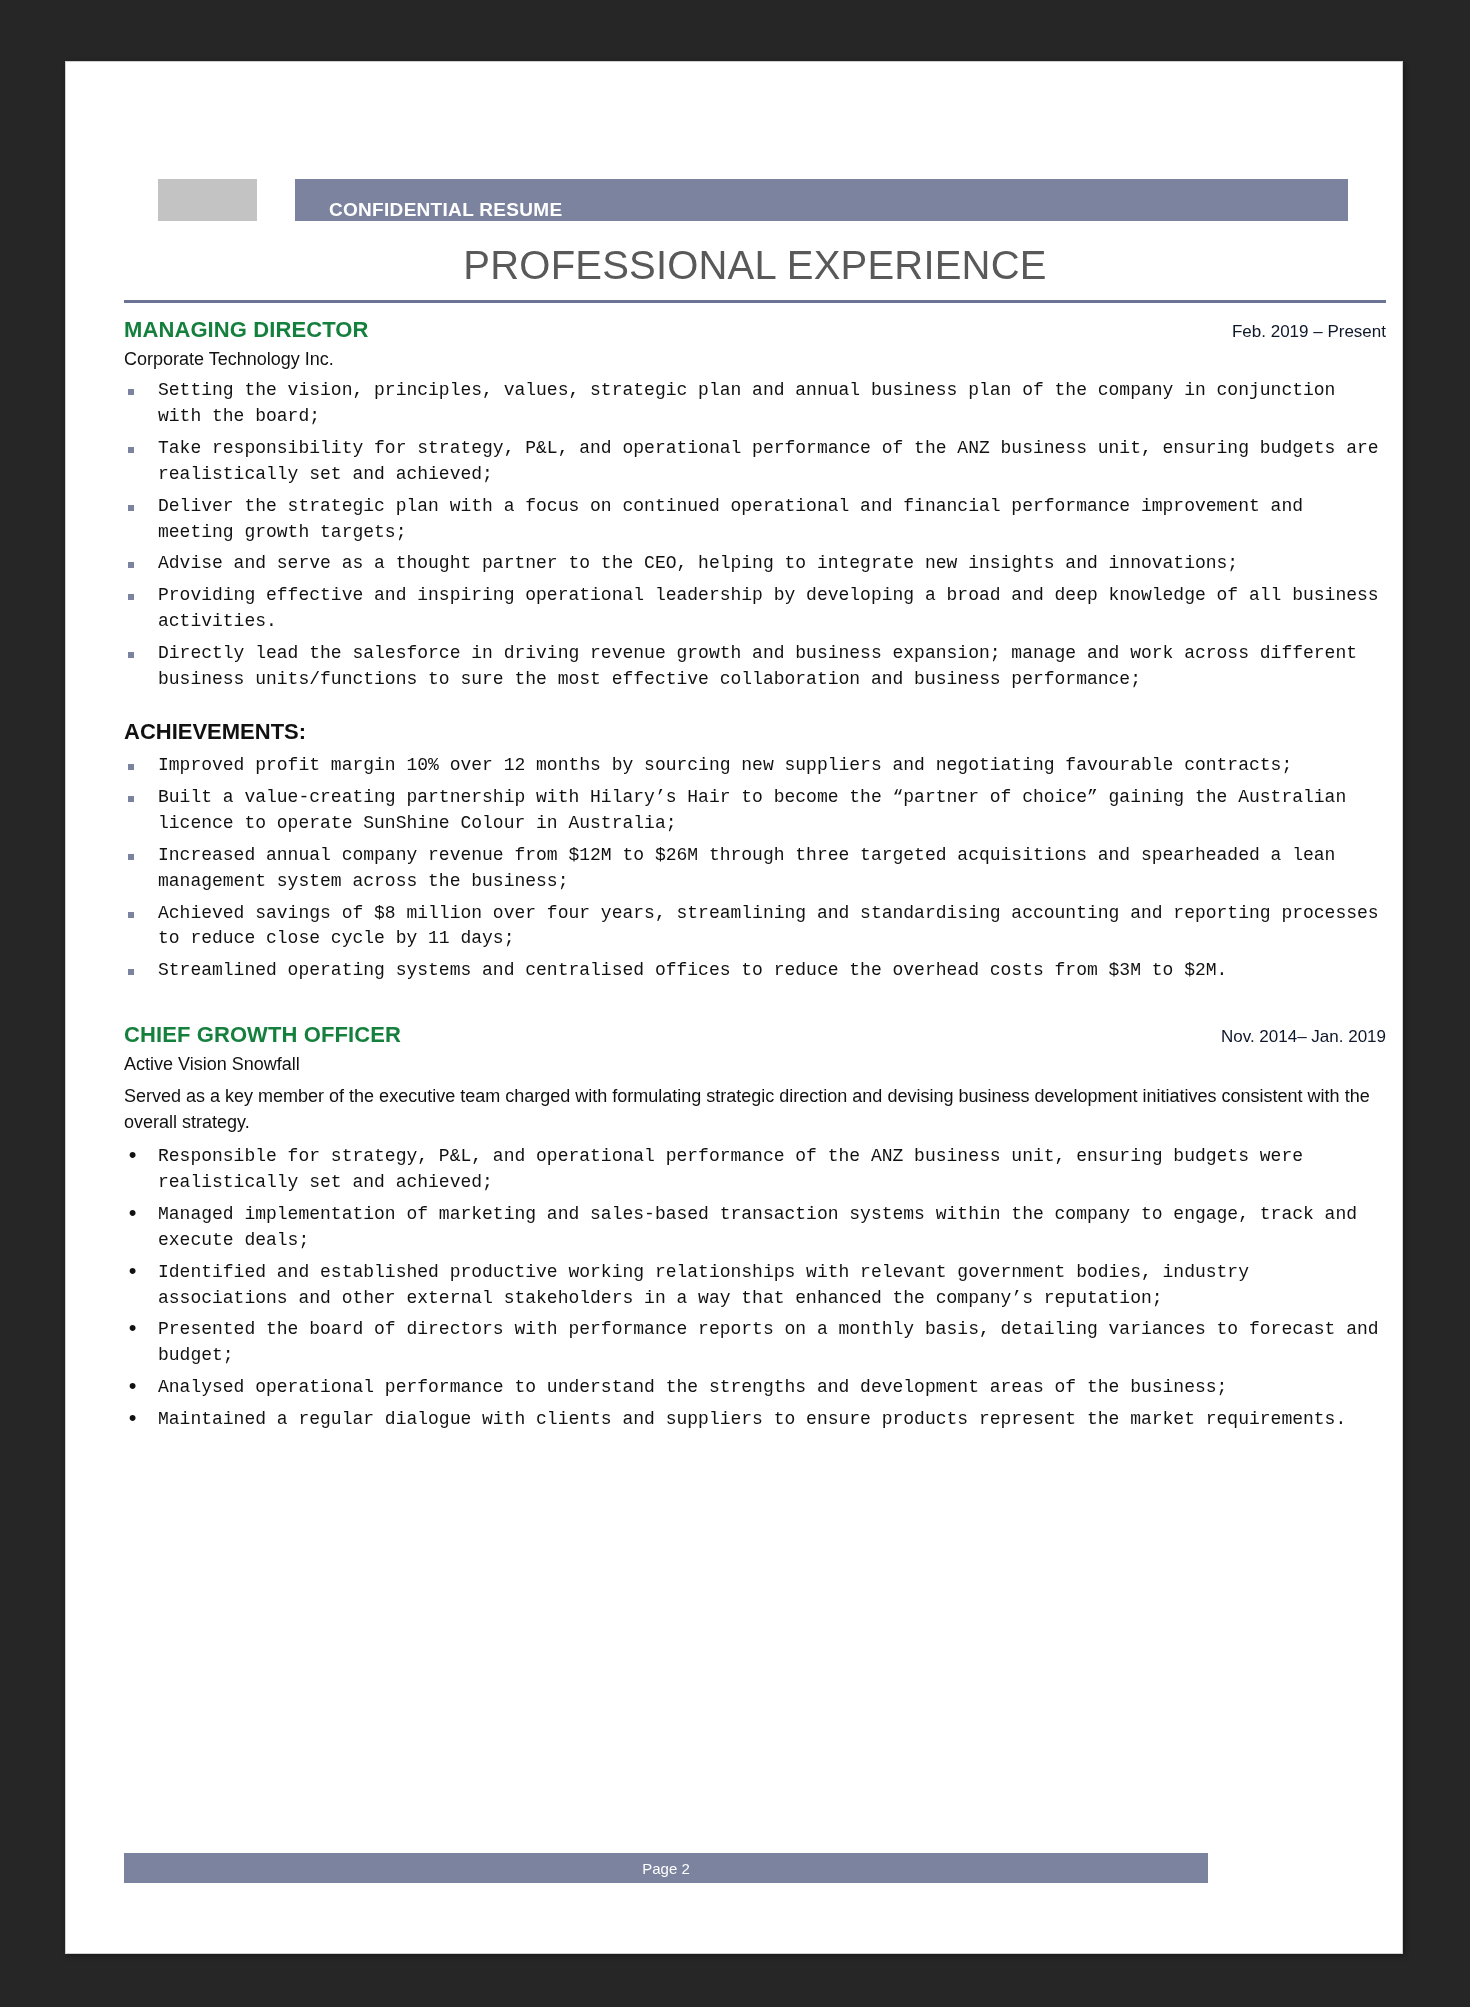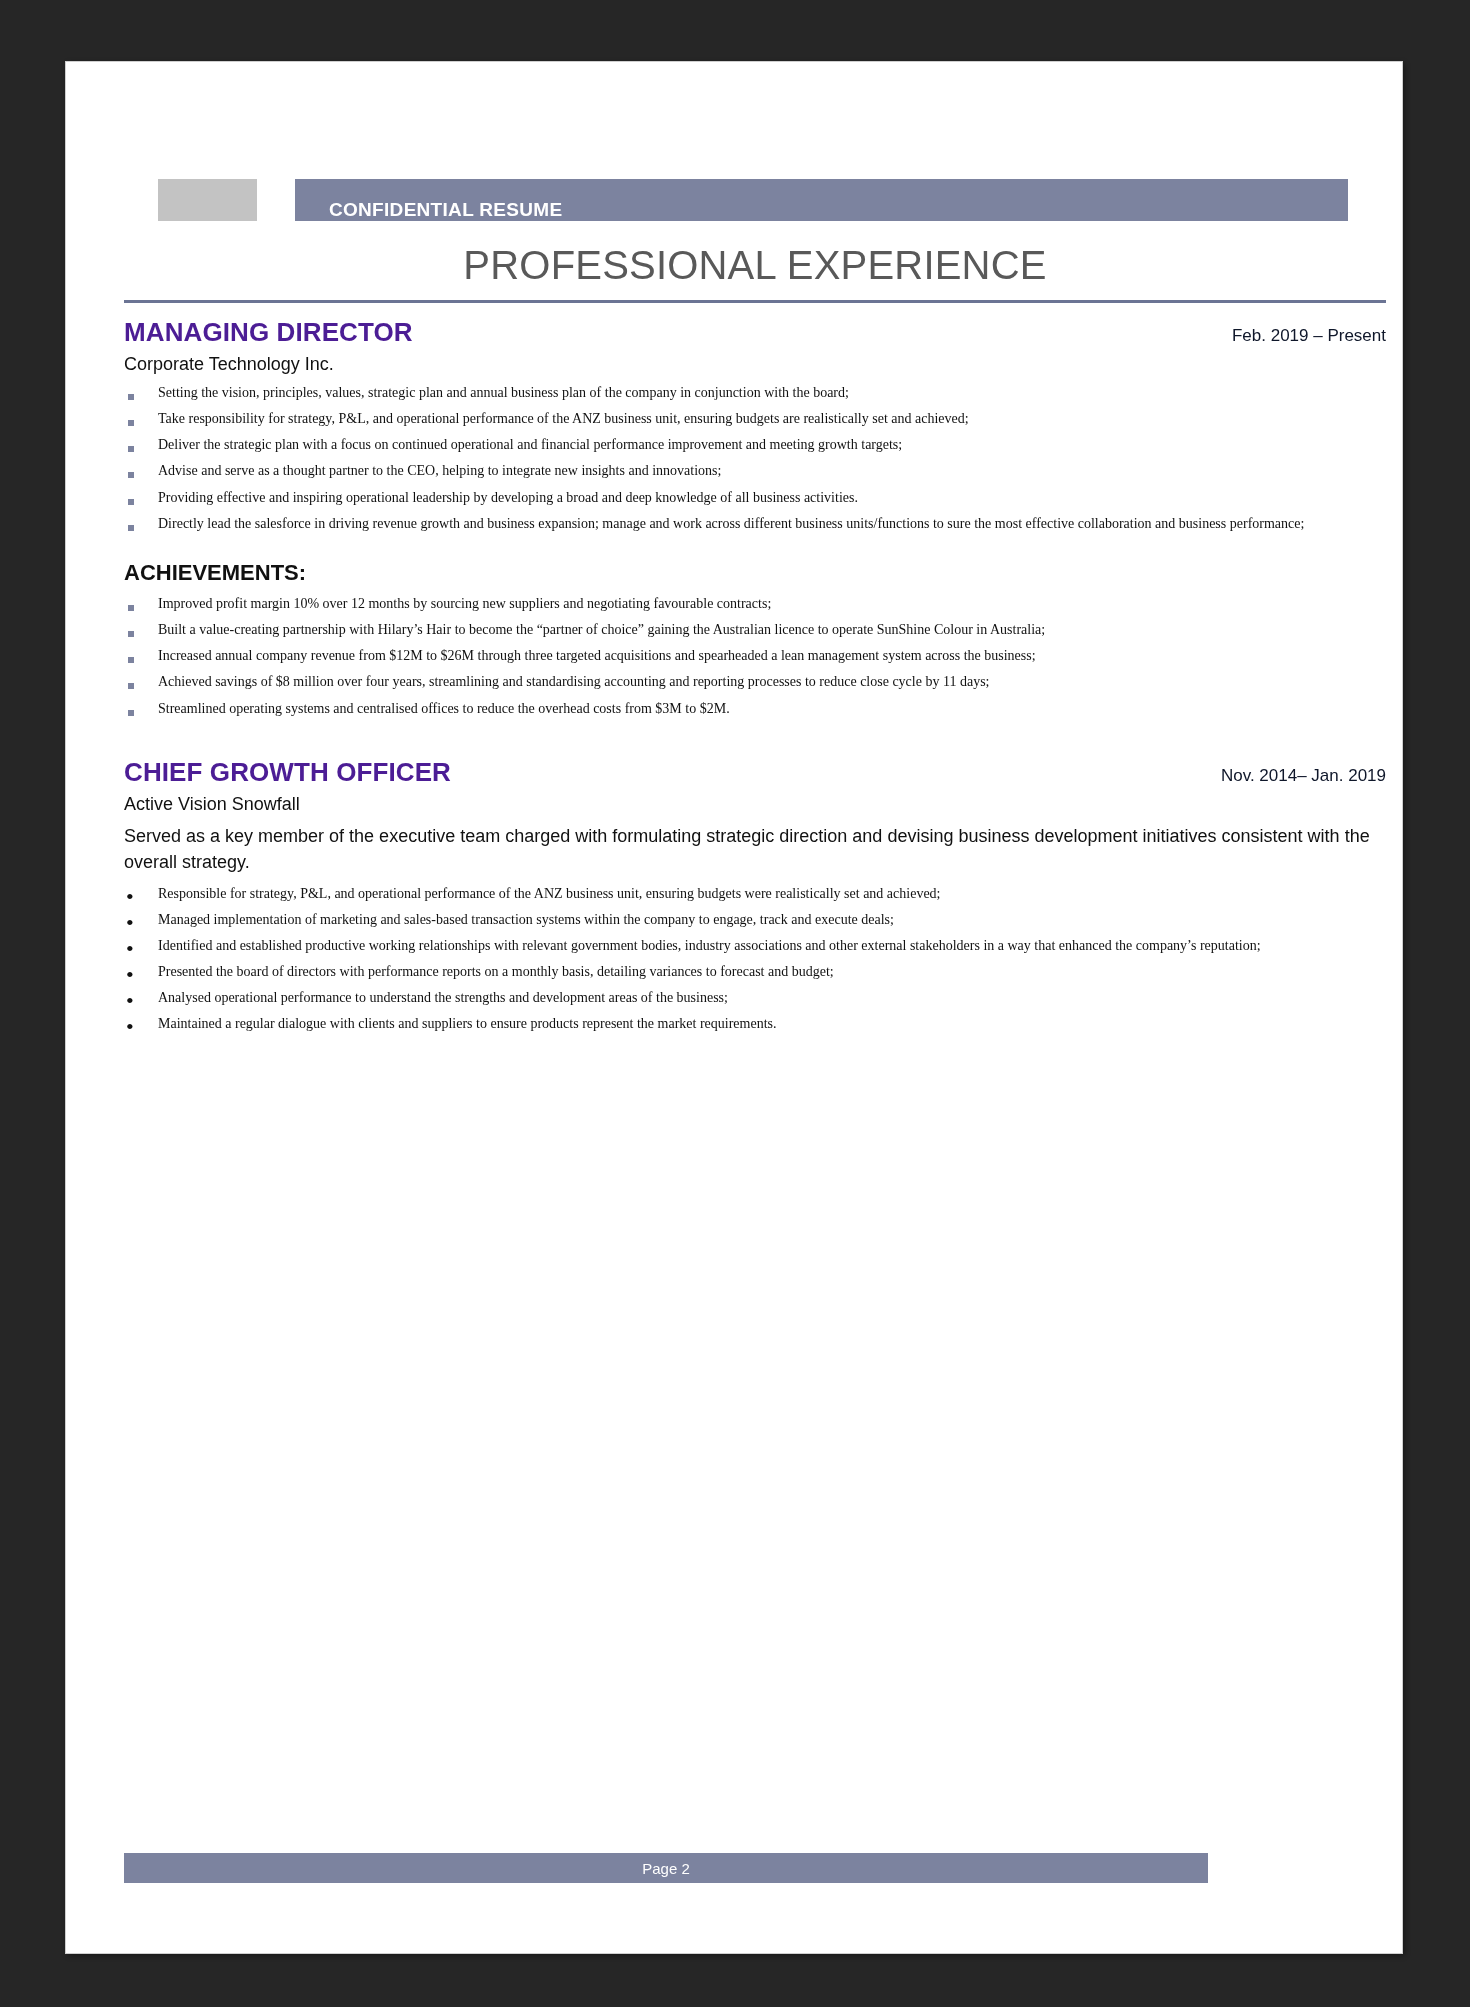--- a/index.html
+++ b/index.html
@@ -96,23 +96,23 @@
   }
 
   
   .job-head {
     display: flex;
     align-items: baseline;
     justify-content: space-between;
     margin-top: 0;
   }
   .job-title {
-    font-size: 26px;
+    font-size: 22px;
     font-weight: bold;
-    color: #4c1d95;
+    color: #15803d;
     letter-spacing: 0.1px;
     font-family: "Liberation Sans", sans-serif;
   }
   .job-dates {
     font-size: 17px;
     color: #0f172a;
     font-family: "Liberation Sans", sans-serif;
     white-space: nowrap;
   }
   .job-company {
@@ -131,25 +131,25 @@
 
   
   ul.bullets {
     list-style: none;
     margin: 8px 0 0 0;
     padding: 0;
   }
   ul.bullets li {
     position: relative;
     padding-left: 34px;
-    font-size: 14px;
+    font-size: 18px;
     color: #111111;
     line-height: 1.44;
     margin-bottom: 6px;
-    font-family: Liberation Serif, serif;
+    font-family: Liberation Mono, monospace;
   }
   ul.bullets.square li::before {
     content: "";
     position: absolute;
     left: 4px;
     top: 11px;
     width: 6px;
     height: 6px;
     background: #7c839f;
   }

